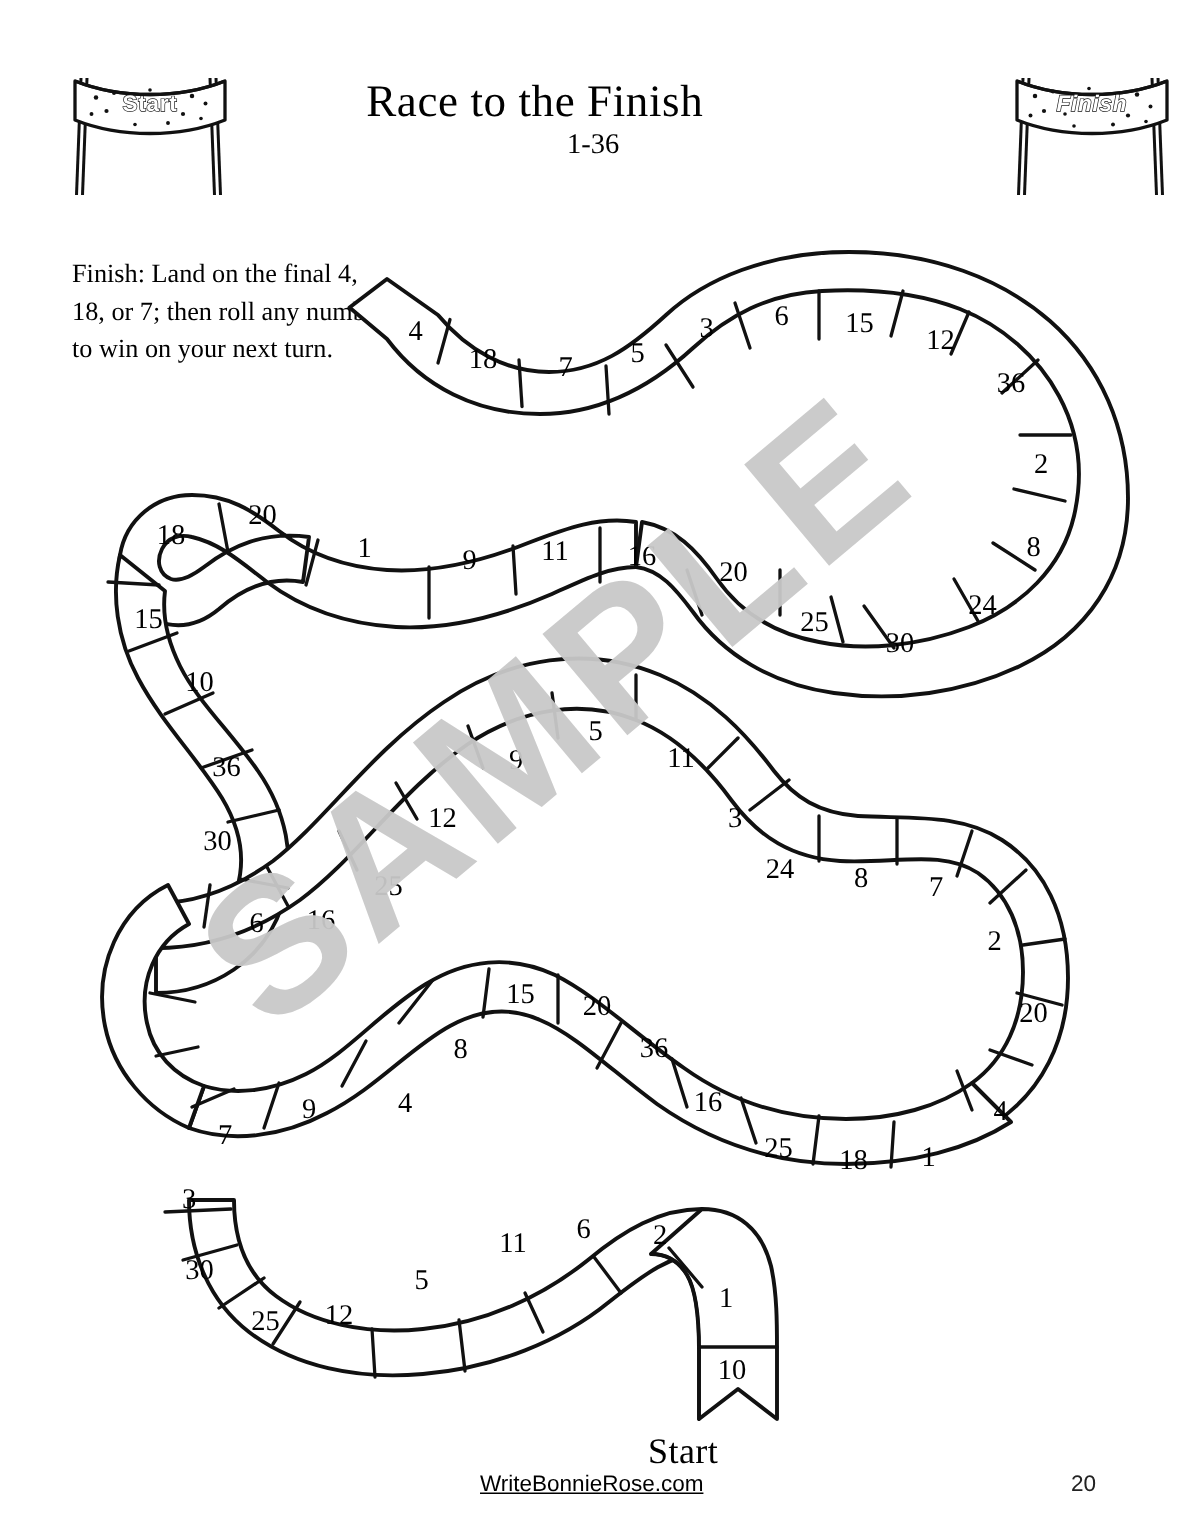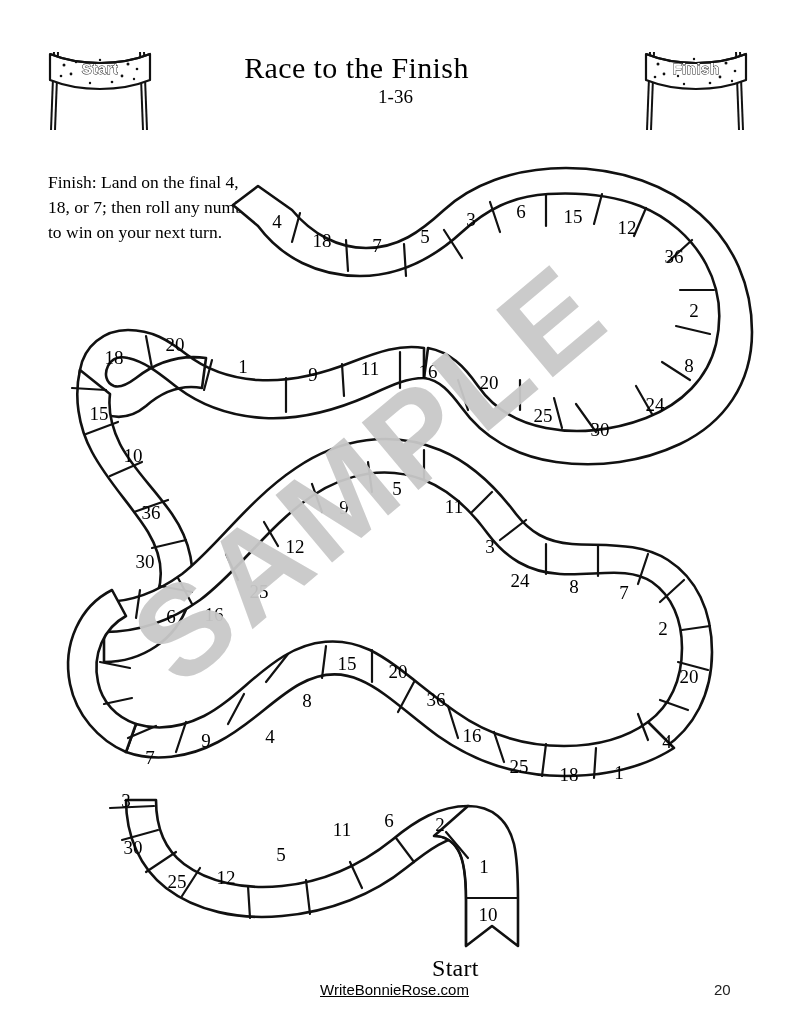--- a/index.html
+++ b/index.html
@@ -42,21 +42,21 @@
     font-size: 19px;
   }
 
   
   .banner {
     position: absolute;
     width: 120px;
     height: 100px;
   }
   #banner-start { left: 40px; top: 38px; }
-  #banner-finish { left: 636px; top: 38px; }
+  #banner-finish { left: 668px; top: 38px; font-style: italic; }
   .banner svg { display: block; }
   .banner-word {
     font-family: "Liberation Sans", sans-serif;
     font-weight: bold;
     font-size: 15px;
     fill: #ffffff;
     stroke: #111111;
     stroke-width: 0.9px;
     paint-order: stroke fill;
     letter-spacing: 0.5px;

